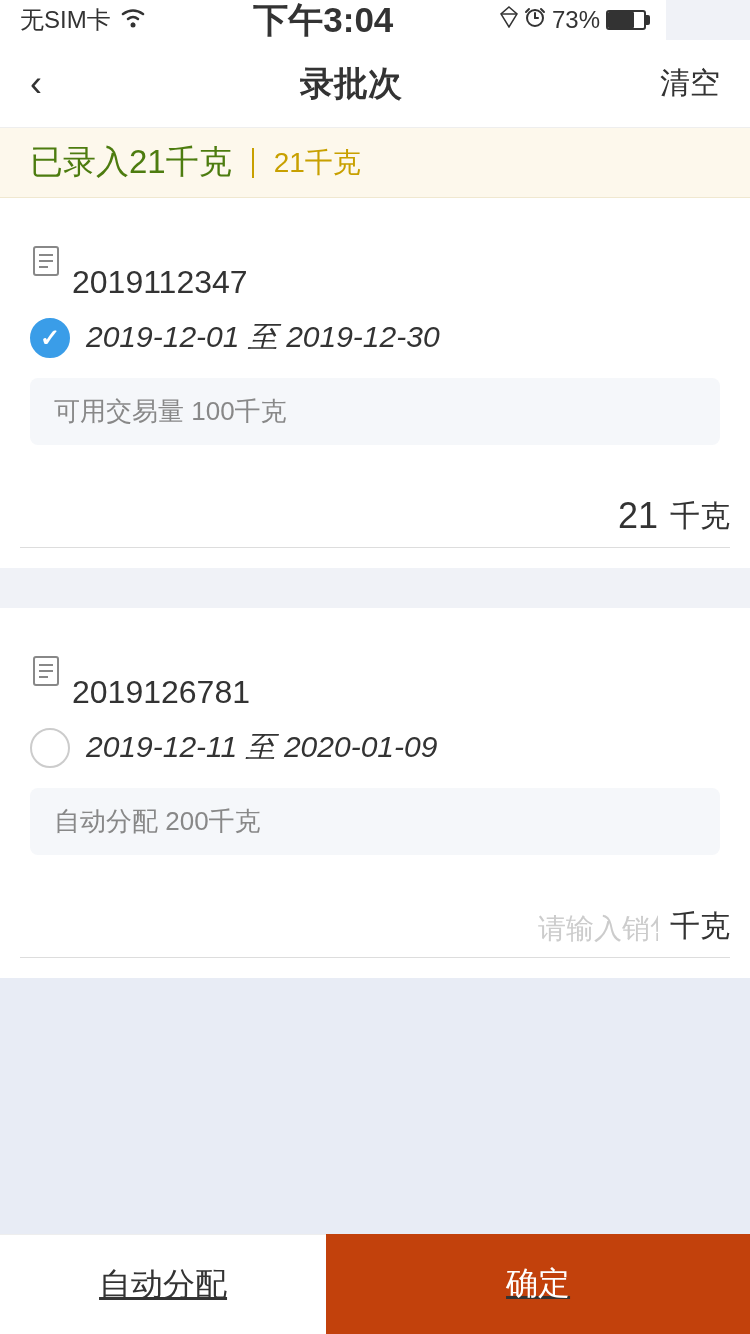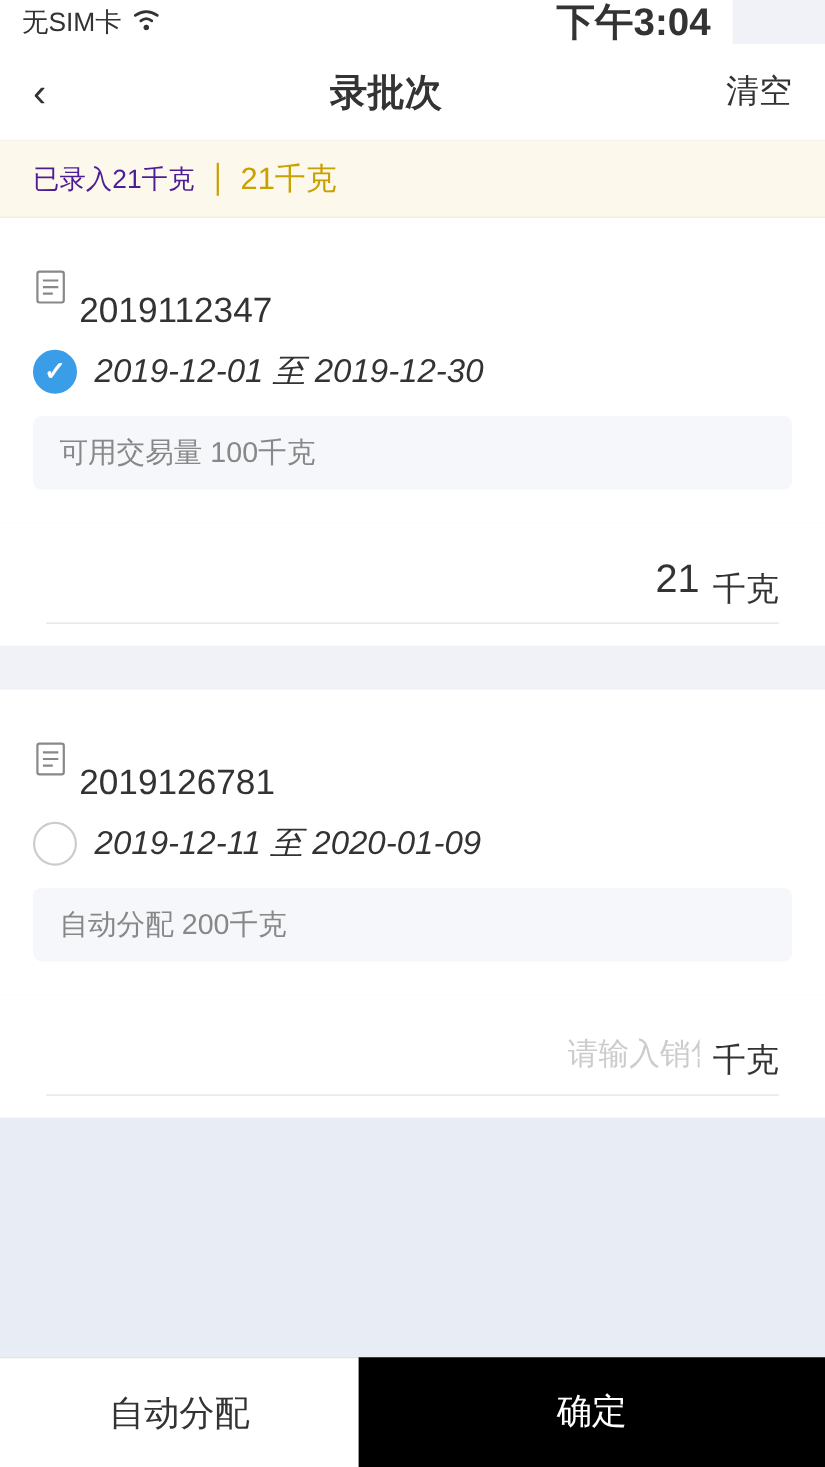--- a/index.html
+++ b/index.html
@@ -100,22 +100,22 @@
       width: 750px;
       height: 70px;
       background: #fdf8ec;
       display: flex;
       align-items: center;
       padding: 0 30px;
       gap: 0;
       border-bottom: 1px solid #f0e8d0;
     }
     .info-label {
-      font-size: 24px;
-      color: #4c1d95;
+      font-size: 33px;
+      color: #4d7c0f;
     }
     .info-divider {
       width: 2px;
       height: 30px;
       background: #c8a000;
       margin: 0 20px;
     }
     .info-value {
       font-size: 28px;
       color: #c8a000;
@@ -197,21 +197,20 @@
       text-align: right;
       width: 120px;
     }
     .quantity-input::placeholder {
       color: #ccc;
       font-size: 28px;
     }
     .quantity-unit {
       font-size: 30px;
       color: #333;
-      margin-top: 20px;
     }
 
     
     .card-section-2 {
       background: #fff;
       margin-top: 20px;
       padding: 30px 30px 20px 30px;
     }
 
     
@@ -223,51 +222,52 @@
 
     
     .bottom-bar {
       position: fixed;
       bottom: 0;
       left: 0;
       width: 750px;
       height: 100px;
       display: flex;
       background: #fff;
+      text-decoration: underline;
     }
     .btn-auto {
       flex: 1;
       display: flex;
       align-items: center;
       justify-content: center;
       font-size: 32px;
       color: #333;
       background: #fff;
       border: none;
       cursor: pointer;
       border-top: 1px solid #eee;
     }
     .btn-confirm {
       flex: 1.3;
       display: flex;
       align-items: center;
       justify-content: center;
       font-size: 32px;
       color: #fff;
-      background: #000000;
+      background: #c2410c;
       border: none;
       cursor: pointer;
     }
 
     .qty-wrapper {
       display: flex;
       align-items: center;
       justify-content: flex-end;
       gap: 12px;
-      padding: 20px 42px;
+      padding: 20px 20px;
       background: #fff;
       position: relative;
     }
     .qty-input-line {
       display: flex;
       align-items: center;
       justify-content: flex-end;
       gap: 12px;
       flex: 1;
       border-bottom: 1px solid #ddd;
@@ -283,20 +283,41 @@
     <span>
       <svg width="28" height="22" viewBox="0 0 28 22">
         <path d="M14 18 Q14 18 14 18" stroke="#333" stroke-width="3" fill="none" stroke-linecap="round"></path>
         <path d="M9 13 Q14 9 19 13" stroke="#333" stroke-width="2.5" fill="none" stroke-linecap="round"></path>
         <path d="M4 8 Q14 1 24 8" stroke="#333" stroke-width="2.5" fill="none" stroke-linecap="round"></path>
         <circle cx="14" cy="19" r="2.5" fill="#333"></circle>
       </svg>
     </span>
   </div>
   <div class="status-center">下午3:04</div>
+  <div class="status-right">
+    <span>
+      <svg width="18" height="22" viewBox="0 0 18 22">
+        <path d="M9 1 L17 8 L9 21 L1 8 Z" fill="none" stroke="#333" stroke-width="1.5"></path>
+        <path d="M1 8 L17 8" stroke="#333" stroke-width="1.5"></path>
+      </svg>
+    </span>
+    <span>
+      <svg width="22" height="22" viewBox="0 0 22 22">
+        <circle cx="11" cy="12" r="8" fill="none" stroke="#333" stroke-width="2"></circle>
+        <line x1="11" y1="12" x2="11" y2="7" stroke="#333" stroke-width="2" stroke-linecap="round"></line>
+        <line x1="11" y1="12" x2="14" y2="12" stroke="#333" stroke-width="2" stroke-linecap="round"></line>
+        <path d="M5 3 L2 6" stroke="#333" stroke-width="2" stroke-linecap="round"></path>
+        <path d="M17 3 L20 6" stroke="#333" stroke-width="2" stroke-linecap="round"></path>
+      </svg>
+    </span>
+    <span>73%</span>
+    <span class="battery-icon">
+      <div class="battery-fill"></div>
+    </span>
+  </div>
 </div>
 
 <div class="nav-bar">
   <span class="nav-back">‹</span>
   <span class="nav-title">录批次</span>
   <span class="nav-clear">清空</span>
 </div>
 
 <div class="info-banner">
   <span class="info-label">已录入21千克</span>

